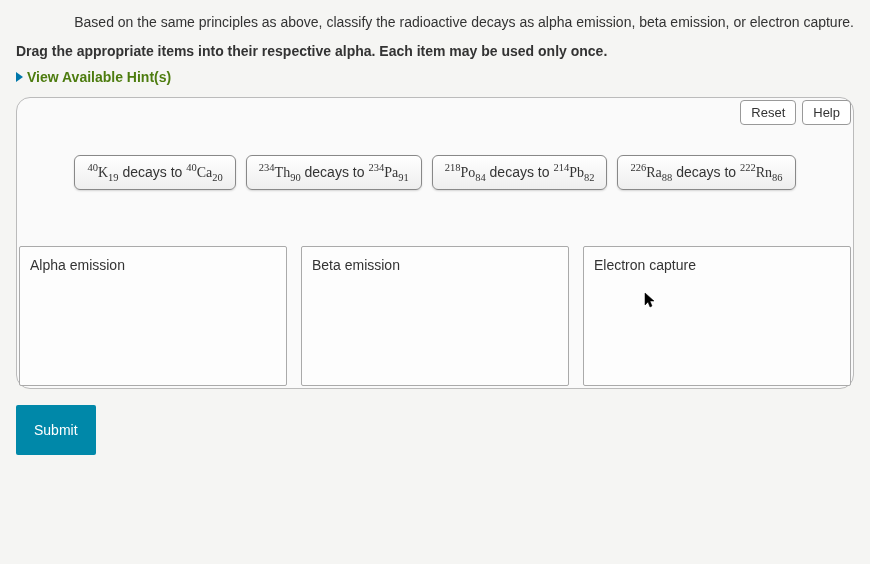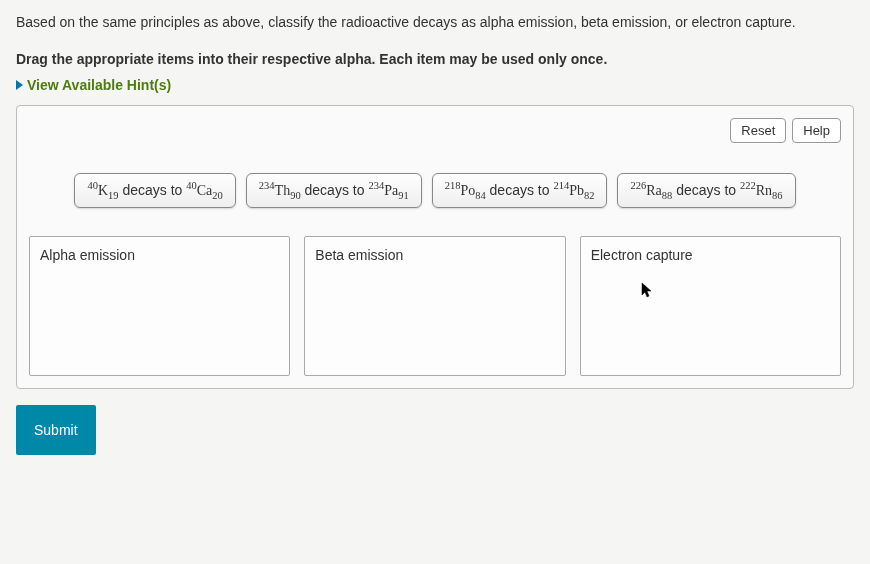--- a/index.html
+++ b/index.html
@@ -10,22 +10,23 @@
     body {
       font-family: Arial, Helvetica, sans-serif;
       background: #f5f5f3;
       width: 870px;
       height: 564px;
       padding: 12px 16px;
       font-size: 14px;
       color: #333;
     }
     .question-text {
-      margin-bottom: 18px;
+      margin-bottom: 10px;
       line-height: 1.5;
+      text-align: right;
     }
     .instruction-text {
       font-weight: bold;
       margin-bottom: 10px;
     }
     .hints-toggle {
       color: #4d7c0f;
       cursor: pointer;
       margin-bottom: 12px;
       display: flex;
@@ -37,22 +38,22 @@
       display: inline-block;
       width: 0;
       height: 0;
       border-top: 5px solid transparent;
       border-bottom: 5px solid transparent;
       border-left: 7px solid #0077aa;
     }
     .main-panel {
       border: 1px solid #bbb;
       background: #fafafa;
-      border-radius: 4px;
-      padding: 12px;
+      border-radius: 14px;
+      padding: 2px;
       position: relative;
     }
     .top-buttons {
       display: flex;
       justify-content: flex-end;
       gap: 6px;
       margin-bottom: 30px;
     }
     .small-btn {
       border: 1px solid #999;
@@ -100,20 +101,21 @@
       justify-content: space-between;
     }
     .bin {
       flex: 1;
       border: 1px solid #aaa;
       background: #fdfdfd;
       border-radius: 2px;
       min-height: 140px;
       padding: 10px;
       position: relative;
+      margin-top: 28px;
     }
     .bin-title {
       font-size: 14px;
       color: #333;
       margin-bottom: 8px;
     }
     .submit-btn {
       margin-top: 16px;
       background: #0088a9;
       color: #fff;

